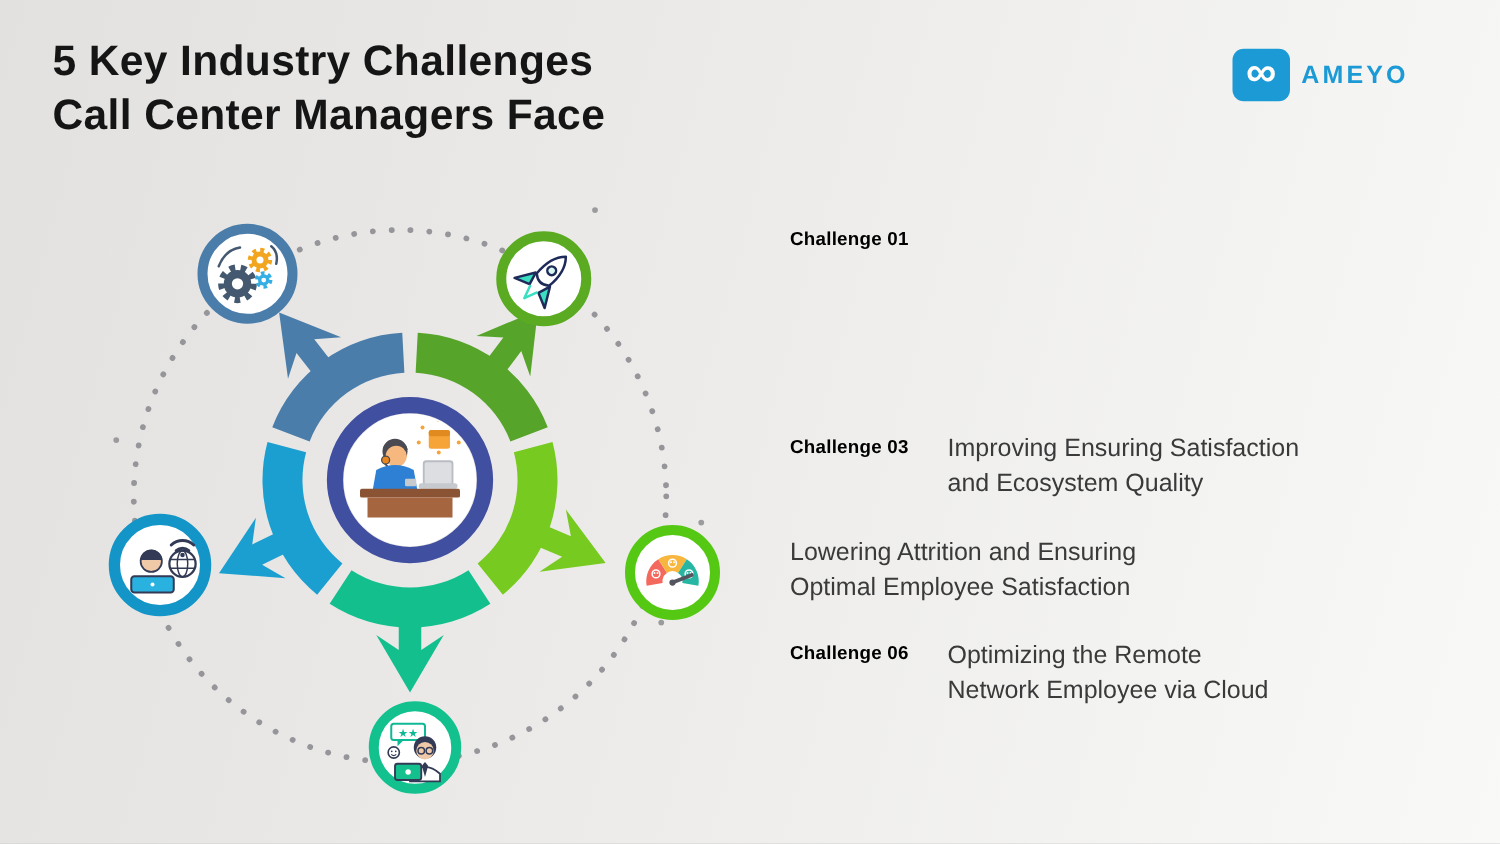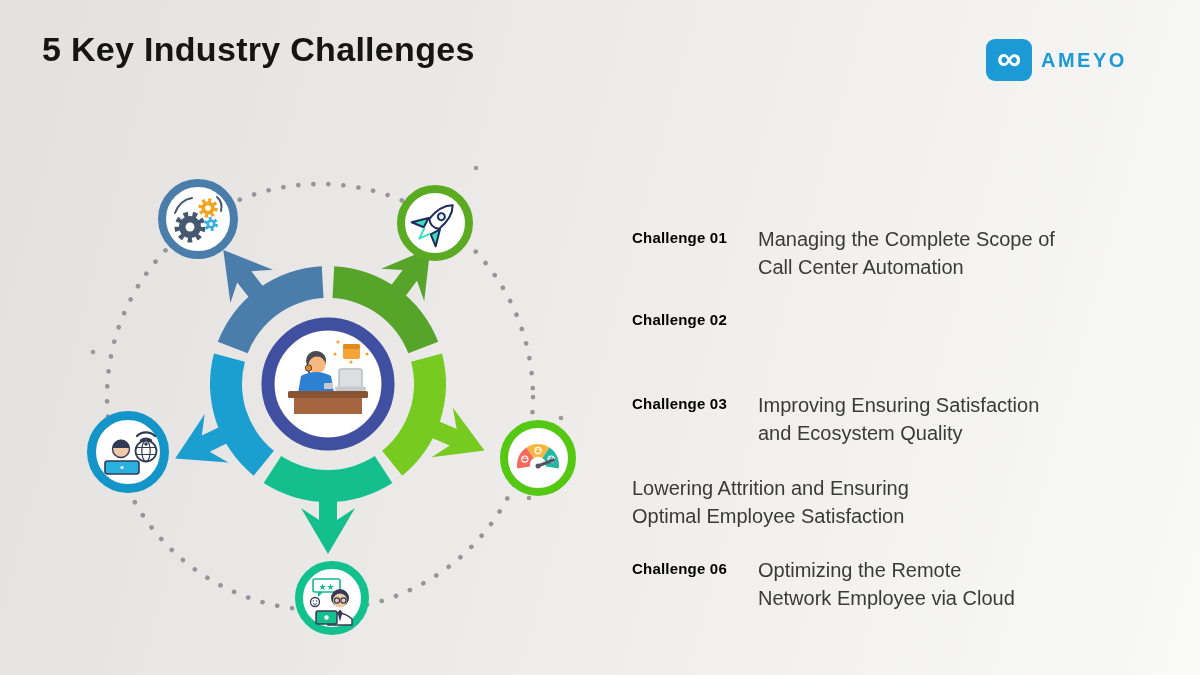--- a/index.html
+++ b/index.html
@@ -13,51 +13,50 @@
     font-size:34px;line-height:43px;font-weight:700;color:#151515;letter-spacing:.3px;
   }
   .logo{position:absolute;left:986px;top:39px;display:flex;align-items:center;gap:9px;}
   .logo-mark{
     width:46px;height:42px;border-radius:9px;background:#1b9ad6;color:#fff;
     display:flex;align-items:center;justify-content:center;
     font-size:34px;font-weight:700;line-height:1;padding-bottom:4px;box-sizing:border-box;
   }
   .logo-text{font-size:20px;font-weight:700;color:#1b9ad6;letter-spacing:2.5px;}
   .challenges{position:absolute;left:632px;top:179px;width:560px;}
-  .crow{position:absolute;left:0;display:flex;margin-top:46px;}
+  .crow{position:absolute;left:0;display:flex;}
   .clabel{width:126px;flex:none;font-size:15px;font-weight:700;color:#000;padding-top:4px;letter-spacing:.2px;}
   .cdesc{font-size:20px;line-height:28px;color:#3a3a3a;}
   .wheel-svg{position:absolute;left:20px;top:150px;}
 </style>
 </head>
 <body>
 
 <div class="stage">
 
   <div class="title">
     <div>5 Key Industry Challenges</div>
+    <div>Call Center Managers Face</div>
   </div>
 
   <div class="logo">
     <div class="logo-mark">
       <span>∞</span>
     </div>
     <div class="logo-text">AMEYO</div>
   </div>
 
   <div class="challenges">
     <div class="crow" style="top:0px">
       <div class="clabel">Challenge 01</div>
       <div class="cdesc">
-        <span>Managing the Complete Scope of</span><br>
-        <span>Call Center Automation</span>
+        <br>
       </div>
     </div>
     <div class="crow" style="top:82px">
-      <div class="clabel">Challenge 02</div>
     </div>
     <div class="crow" style="top:166px">
       <div class="clabel">Challenge 03</div>
       <div class="cdesc">
         <span>Improving Ensuring Satisfaction</span><br>
         <span>and Ecosystem Quality</span>
       </div>
     </div>
     <div class="crow" style="top:249px">
       <div class="cdesc">

